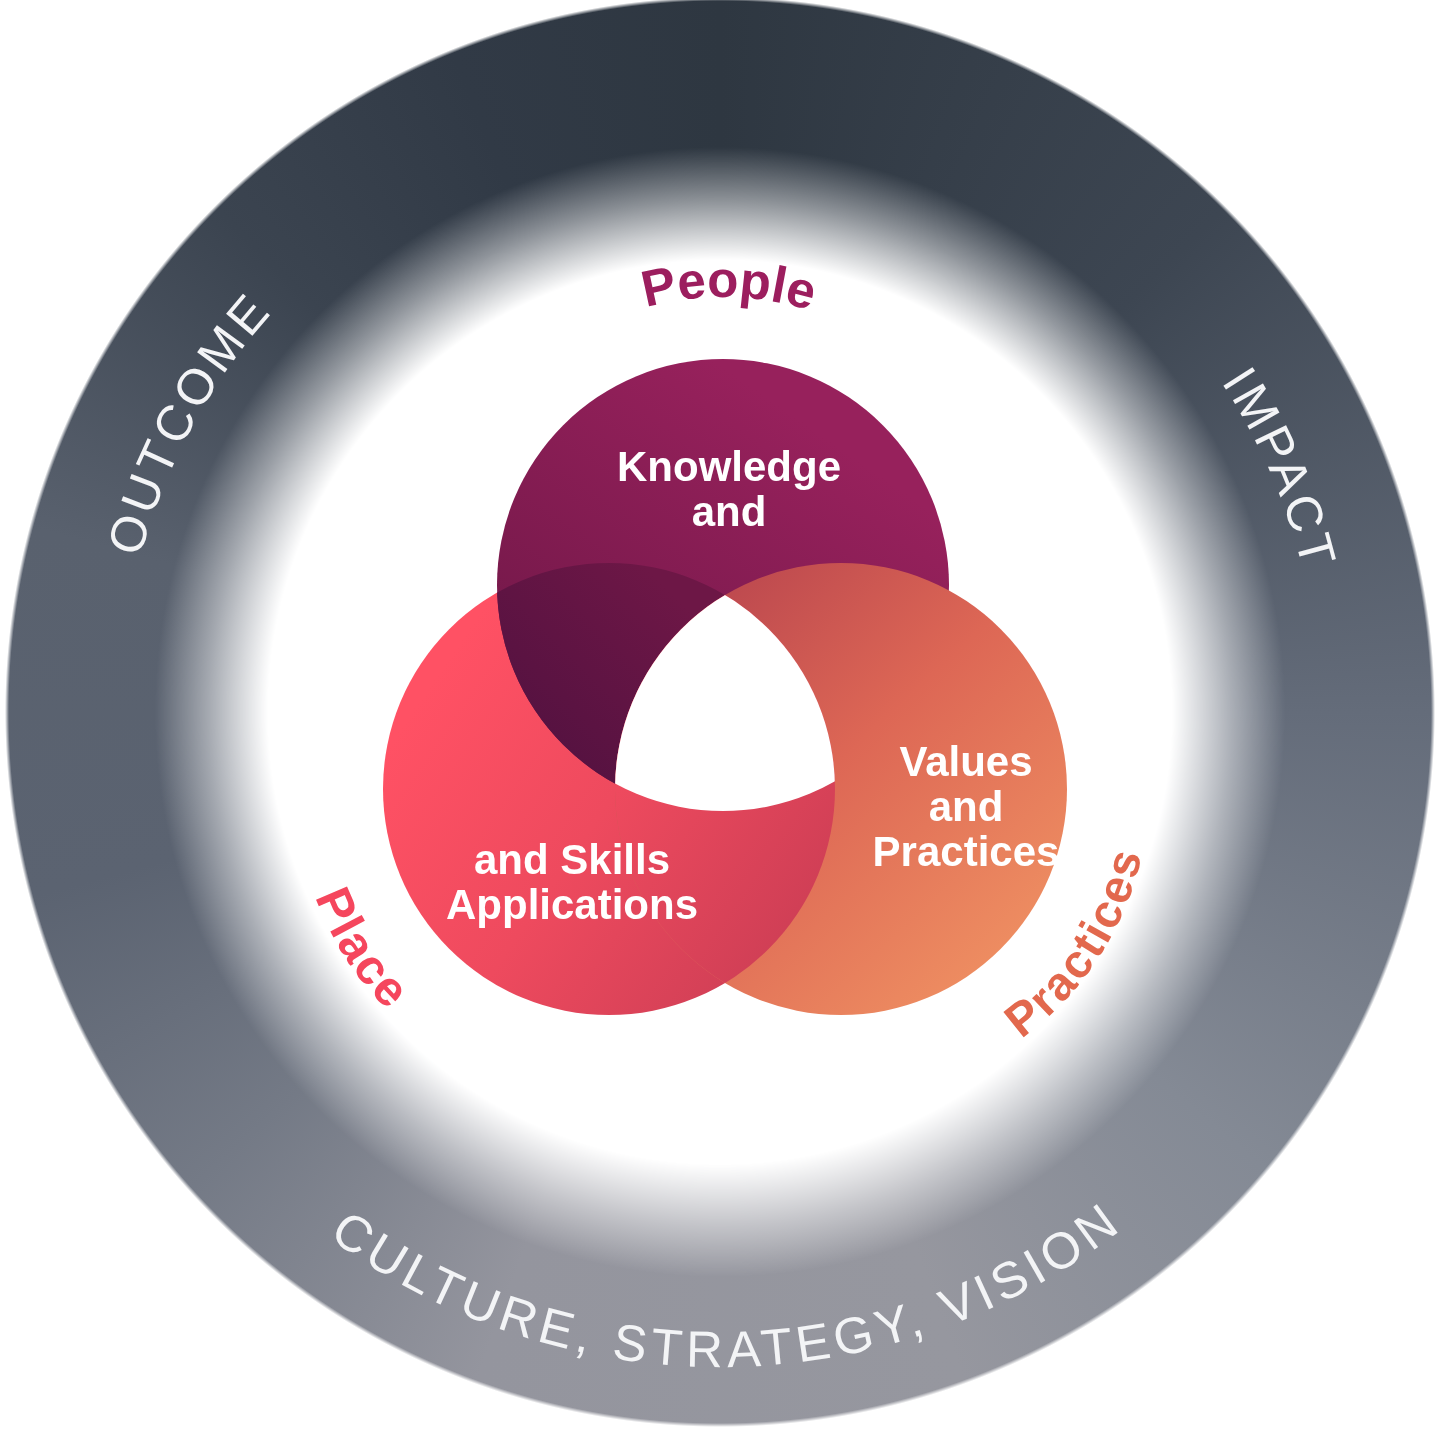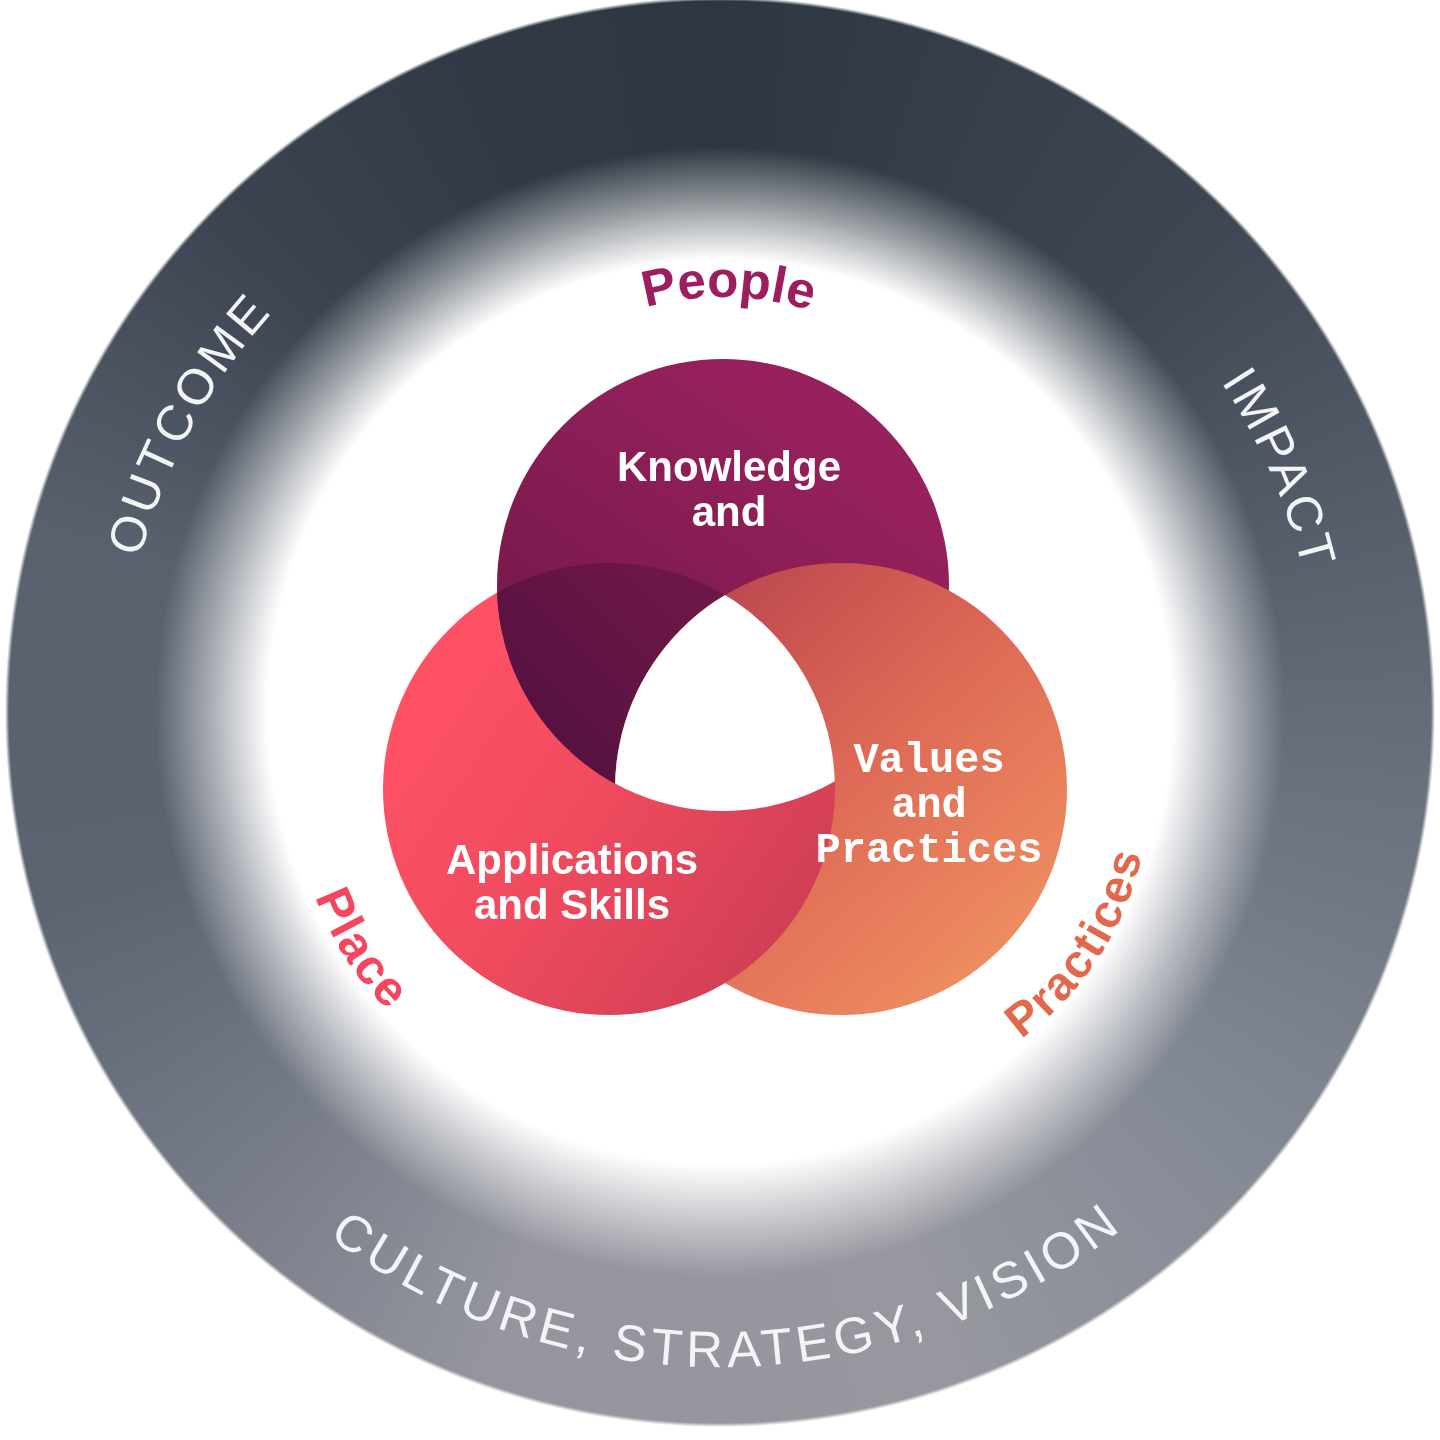--- a/index.html
+++ b/index.html
@@ -28,21 +28,21 @@
   .t-place{font-size:49px;font-weight:700;letter-spacing:2px;}
   .t-practices{font-size:47px;font-weight:700;letter-spacing:2px;}
   
   .circle-label{
     position:absolute;transform:translate(-50%,-50%);
     color:#ffffff;font-size:42px;line-height:45px;font-weight:700;
     text-align:center;white-space:nowrap;
   }
   .lbl-knowledge{left:729px;top:489px;}
   .lbl-applications{left:572px;top:882px;}
-  .lbl-values{left:929px;top:806px;font-family:Liberation Mono, monospace;}
+  .lbl-values{left:966px;top:806px;}
 </style>
 </head>
 <body>
 
 <div class="stage">
 
   <div class="ring"></div>
 
   <svg width="1440" height="1440" viewBox="0 0 1440 1440">
     <defs>
@@ -113,22 +113,22 @@
     <text class="arc-text t-practices">
       <textPath href="#practicesArc" startOffset="40.8%" fill="#e2684d">Practices</textPath>
     </text>
   </svg>
 
   <div class="circle-label lbl-knowledge">
     <div>Knowledge</div>
     <div>and</div>
   </div>
   <div class="circle-label lbl-applications">
+    <div>and Skills</div>
     <div>Applications</div>
-    <div>and Skills</div>
   </div>
   <div class="circle-label lbl-values">
     <div>Values</div>
     <div>and</div>
     <div>Practices</div>
   </div>
 
 </div>
 
 </body></html>

